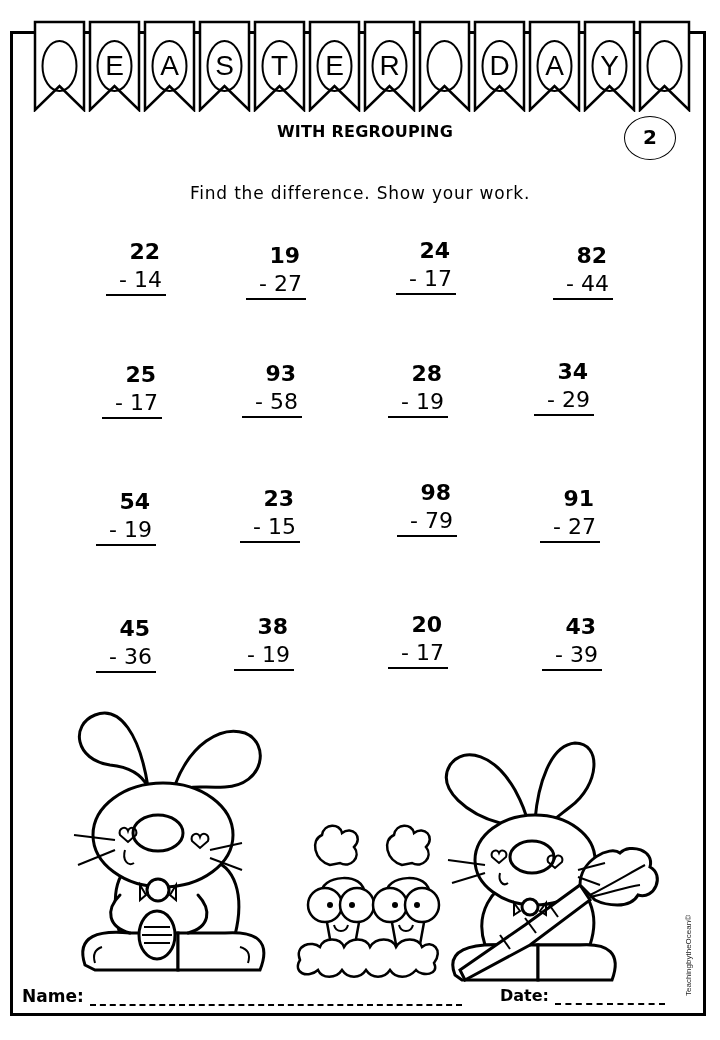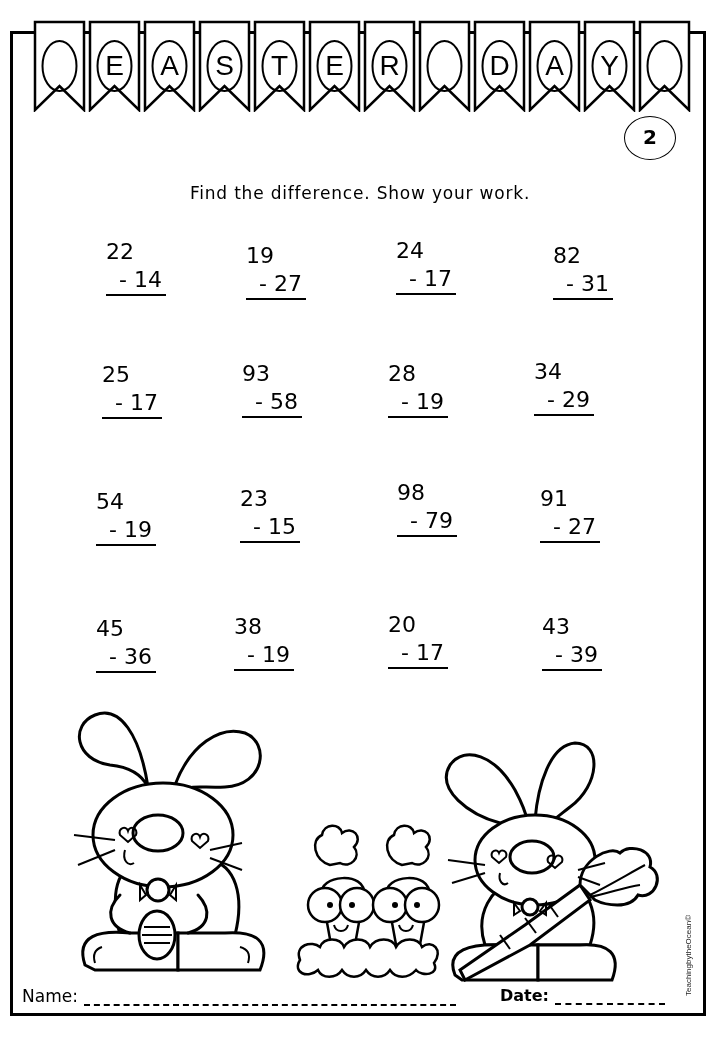--- a/index.html
+++ b/index.html
@@ -13,23 +13,23 @@
   .flag .letter { position:absolute; left:0; width:53px; top:32px; text-align:center;
                   font-family:"Liberation Sans", sans-serif; font-size:28px; line-height:28px; }
   .title { position:absolute; left:100px; width:530px; top:118px; text-align:center;
            font-family:"DejaVu Sans", sans-serif; font-weight:bold; font-size:16px; line-height:27px; letter-spacing:0.2px; }
   .num-circle { position:absolute; left:624px; top:116px; width:52px; height:44px; border:1.5px solid #000;
                 border-radius:50%; box-sizing:border-box; text-align:center; line-height:40px;
                 font-family:"DejaVu Sans", sans-serif; font-size:20px; font-weight:bold; }
   .instructions { position:absolute; left:140px; width:440px; top:183px; text-align:center;
                   font-family:"DejaVu Sans", sans-serif; font-size:17px; letter-spacing:0.8px; }
   .problem { position:absolute; width:60px; font-family:"DejaVu Sans", sans-serif; font-size:22px; }
-  .problem .top { text-align:left; padding-right:6px; height:28px; line-height:28px; }
+  .problem .top { text-align:right; padding-right:6px; height:28px; line-height:28px;font-weight:bold; }
   .problem .bot { text-align:right; padding-right:4px; height:28px; line-height:28px; border-bottom:2.5px solid #000; }
-  .footer { position:absolute; left:22px; top:986px; font-family:"DejaVu Sans", sans-serif; font-weight:normal; font-size:17px; }
+  .footer { position:absolute; left:22px; top:986px; font-family:"DejaVu Sans", sans-serif; font-weight:bold; font-size:17px; }
   .footer-date { position:absolute; left:500px; top:986px; font-family:"DejaVu Sans", sans-serif; font-weight:bold; font-size:16px; }
   .blank { display:inline-block; border-bottom:2px dashed #000; vertical-align:bottom; margin-left:6px; height:14px; }
   .credit { position:absolute; left:684px; top:996px; transform-origin:0 0; transform:rotate(-90deg);
             font-family:"Liberation Sans", sans-serif; font-size:8px; color:#222; white-space:nowrap; }
   .art { position:absolute; }
 </style>
 </head>
 <body>
 
 <div class="frame"></div>
@@ -115,39 +115,40 @@
   <div class="flag">
       <svg width="53" height="92" viewBox="0 0 53 92">
         <path d="M2 2 H51 V90 L26.5 66 L2 90 Z" fill="#fff" stroke="#000" stroke-width="2.5"></path>
         <ellipse cx="26.5" cy="46" rx="17" ry="25" fill="none" stroke="#000" stroke-width="2"></ellipse>
       </svg>
       <span class="letter"></span>
     </div>
 </div>
 
 <div class="title">
+  <div>WITH REGROUPING</div>
 </div>
 <div class="num-circle">2</div>
 <div class="instructions">Find the difference. Show your work.</div>
 
 <div class="problem" style="left:106px;top:238px">
     <div class="top">22</div>
     <div class="bot">- 14</div>
   </div>
 <div class="problem" style="left:246px;top:242px">
     <div class="top">19</div>
     <div class="bot">- 27</div>
   </div>
 <div class="problem" style="left:396px;top:237px">
     <div class="top">24</div>
     <div class="bot">- 17</div>
   </div>
 <div class="problem" style="left:553px;top:242px">
     <div class="top">82</div>
-    <div class="bot">- 31</div>
+    <div class="bot">- 44</div>
   </div>
 
 <div class="problem" style="left:102px;top:361px">
     <div class="top">25</div>
     <div class="bot">- 17</div>
   </div>
 <div class="problem" style="left:242px;top:360px">
     <div class="top">93</div>
     <div class="bot">- 58</div>
   </div>

